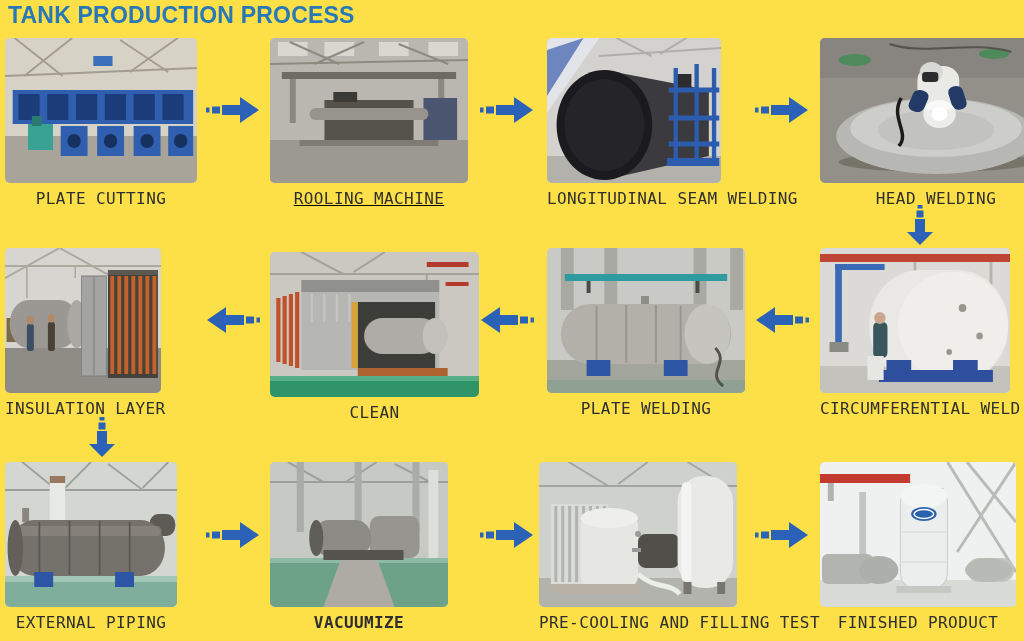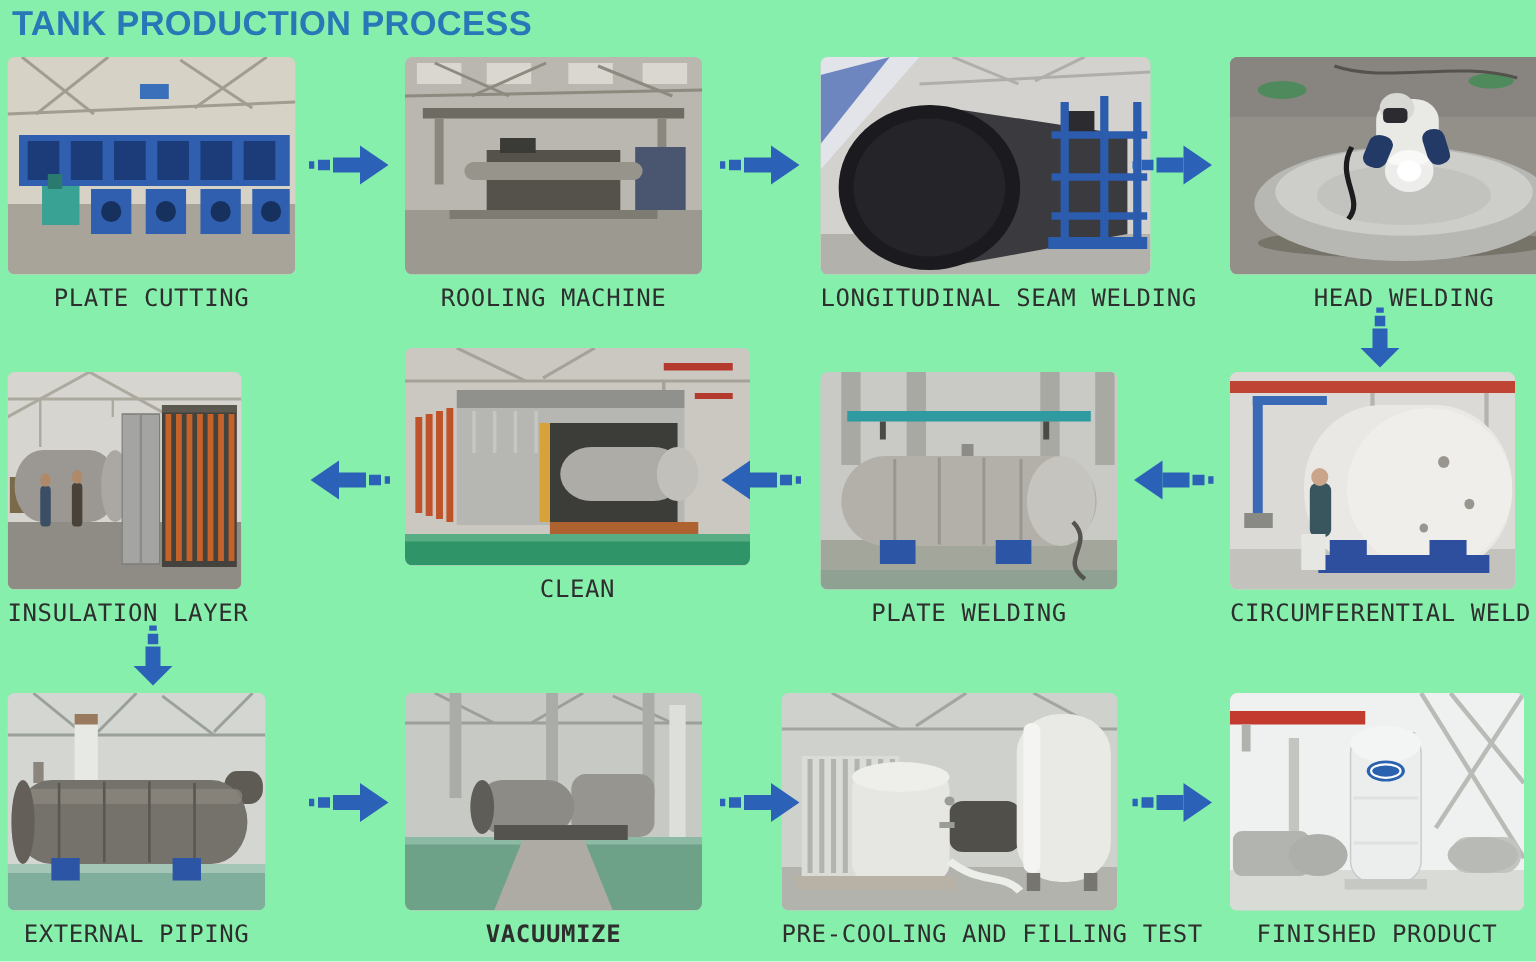--- a/index.html
+++ b/index.html
@@ -1,16 +1,16 @@
 <!DOCTYPE html>
 <html><head>
 <meta charset="utf-8">
 <style>
   html,body{margin:0;padding:0;background:#ffffff;}
-  #canvas{position:relative;width:1024px;height:641px;background:#86efac;overflow:hidden;
+  #canvas{position:relative;width:1024px;height:641px;background:#fde047;overflow:hidden;
           font-family:"Liberation Sans",sans-serif;}
   #title{position:absolute;left:8px;top:2px;font-size:23px;font-weight:bold;color:#2878b8;
          letter-spacing:0.2px;margin:0;}
   .cell{position:absolute;}
   .photo{height:145px;border-radius:5px;overflow:hidden;background:#cfcdc7;}
   .photo svg{width:100%;height:100%;display:block;}
   .step-label{margin-top:6px;text-align:center;font-family:"DejaVu Sans Mono",monospace;
               font-size:16px;letter-spacing:0.4px;color:#2e2e2e;white-space:nowrap;}
   .bold{font-weight:bold;}
   .arrow{position:absolute;}
@@ -58,21 +58,21 @@
           <circle cx="148" cy="103" r="7"></circle>
             <circle cx="183" cy="103" r="7"></circle>
         </g>
         <rect x="24" y="86" width="26" height="26" fill="#3aa195"></rect>
         <rect x="28" y="78" width="10" height="10" fill="#2a7a70"></rect>
       </svg>
     </div>
     <div class="step-label">PLATE CUTTING</div>
   </div>
 
-  <div class="cell" style="left:270px;top:38px;width:198px;">
+  <div class="cell" style="left:270px;top:38px;width:198px;text-decoration:underline;">
     <div class="photo">
       <svg viewBox="0 0 200 145" preserveAspectRatio="none">
         <rect width="200" height="145" fill="#bab7b0"></rect>
         <g fill="#d9d7d0">
           <rect x="8" y="4" width="30" height="14"></rect>
             <rect x="55" y="4" width="30" height="14"></rect>
           <rect x="110" y="4" width="30" height="14"></rect>
             <rect x="160" y="4" width="30" height="14"></rect>
         </g>
         <g stroke="#8d8a80" stroke-width="2" fill="none">
@@ -88,21 +88,21 @@
         <rect x="155" y="60" width="34" height="42" fill="#4a5570"></rect>
         <rect x="55" y="62" width="90" height="40" fill="#55524b"></rect>
         <rect x="40" y="70" width="120" height="12" rx="6" fill="#97948c"></rect>
         <rect x="64" y="54" width="24" height="10" fill="#3a3a36"></rect>
         <rect x="30" y="102" width="140" height="6" fill="#7e7b73"></rect>
       </svg>
     </div>
     <div class="step-label">ROOLING MACHINE</div>
   </div>
 
-  <div class="cell" style="left:547px;top:38px;width:220px;">
+  <div class="cell" style="left:547px;top:38px;width:174px;">
     <div class="photo">
       <svg viewBox="0 0 200 145" preserveAspectRatio="none">
         <rect width="200" height="145" fill="#d4d2ce"></rect>
         <polygon points="0,0 60,0 0,75" fill="#e3e4ea"></polygon>
         <polygon points="0,12 42,0 0,58" fill="#6d86c0"></polygon>
         <g stroke="#b0aeaa" stroke-width="2" fill="none">
           <path d="M60 18 L200 10"></path>
             <path d="M80 0 L120 18"></path>
             <path d="M160 0 L130 16"></path>
         </g>
@@ -180,21 +180,21 @@
             <rect x="162" y="28" width="5" height="98"></rect>
           <rect x="171" y="28" width="5" height="98"></rect>
             <rect x="180" y="28" width="5" height="98"></rect>
           <rect x="189" y="28" width="5" height="98"></rect>
         </g>
       </svg>
     </div>
     <div class="step-label">INSULATION LAYER</div>
   </div>
 
-  <div class="cell" style="left:270px;top:232px;width:230px;">
+  <div class="cell" style="left:270px;top:252px;width:209px;">
     <div class="photo">
       <svg viewBox="0 0 200 145" preserveAspectRatio="none">
         <rect width="200" height="145" fill="#cbc8c1"></rect>
         <g stroke="#a5a29a" stroke-width="2" fill="none">
           <path d="M0 22 H200"></path>
             <path d="M30 0 L70 22"></path>
             <path d="M110 0 L80 20"></path>
             <path d="M150 22 V40"></path>
         </g>
         <rect x="150" y="10" width="40" height="5" fill="#b53a2e"></rect>
@@ -320,21 +320,21 @@
         <ellipse cx="12" cy="86" rx="9" ry="28" fill="#645f59"></ellipse>
         <g fill="#2d55a5">
           <rect x="34" y="110" width="22" height="15"></rect>
             <rect x="128" y="110" width="22" height="15"></rect>
         </g>
       </svg>
     </div>
     <div class="step-label">EXTERNAL PIPING</div>
   </div>
 
-  <div class="cell" style="left:270px;top:462px;width:198px;">
+  <div class="cell" style="left:270px;top:462px;width:178px;">
     <div class="photo">
       <svg viewBox="0 0 200 145" preserveAspectRatio="none">
         <rect width="200" height="145" fill="#c7cac4"></rect>
         <g stroke="#9da09a" stroke-width="2" fill="none">
           <path d="M0 20 H200"></path>
             <path d="M20 0 L60 20"></path>
             <path d="M120 0 L85 20"></path>
             <path d="M140 2 L180 20"></path>
         </g>
         <g fill="#aaada7">
@@ -348,21 +348,21 @@
         <polygon points="60,145 140,145 120,96 80,96" fill="#adaba3"></polygon>
         <rect x="112" y="54" width="56" height="42" rx="10" fill="#97958f"></rect>
         <rect x="48" y="58" width="66" height="36" rx="18" fill="#8d8b85"></rect>
         <ellipse cx="52" cy="76" rx="8" ry="18" fill="#5f5d58"></ellipse>
         <rect x="60" y="88" width="90" height="10" fill="#55534d"></rect>
       </svg>
     </div>
     <div class="step-label bold">VACUUMIZE</div>
   </div>
 
-  <div class="cell" style="left:521px;top:462px;width:224px;">
+  <div class="cell" style="left:539px;top:462px;width:198px;">
     <div class="photo">
       <svg viewBox="0 0 200 145" preserveAspectRatio="none">
         <rect width="200" height="145" fill="#cfd2cc"></rect>
         <g stroke="#a3a6a0" stroke-width="2" fill="none">
           <path d="M0 24 H200"></path>
             <path d="M30 0 L70 24"></path>
             <path d="M110 0 L80 22"></path>
             <path d="M150 0 L190 24"></path>
         </g>
         <rect y="116" width="200" height="29" fill="#b1b3ac"></rect>

